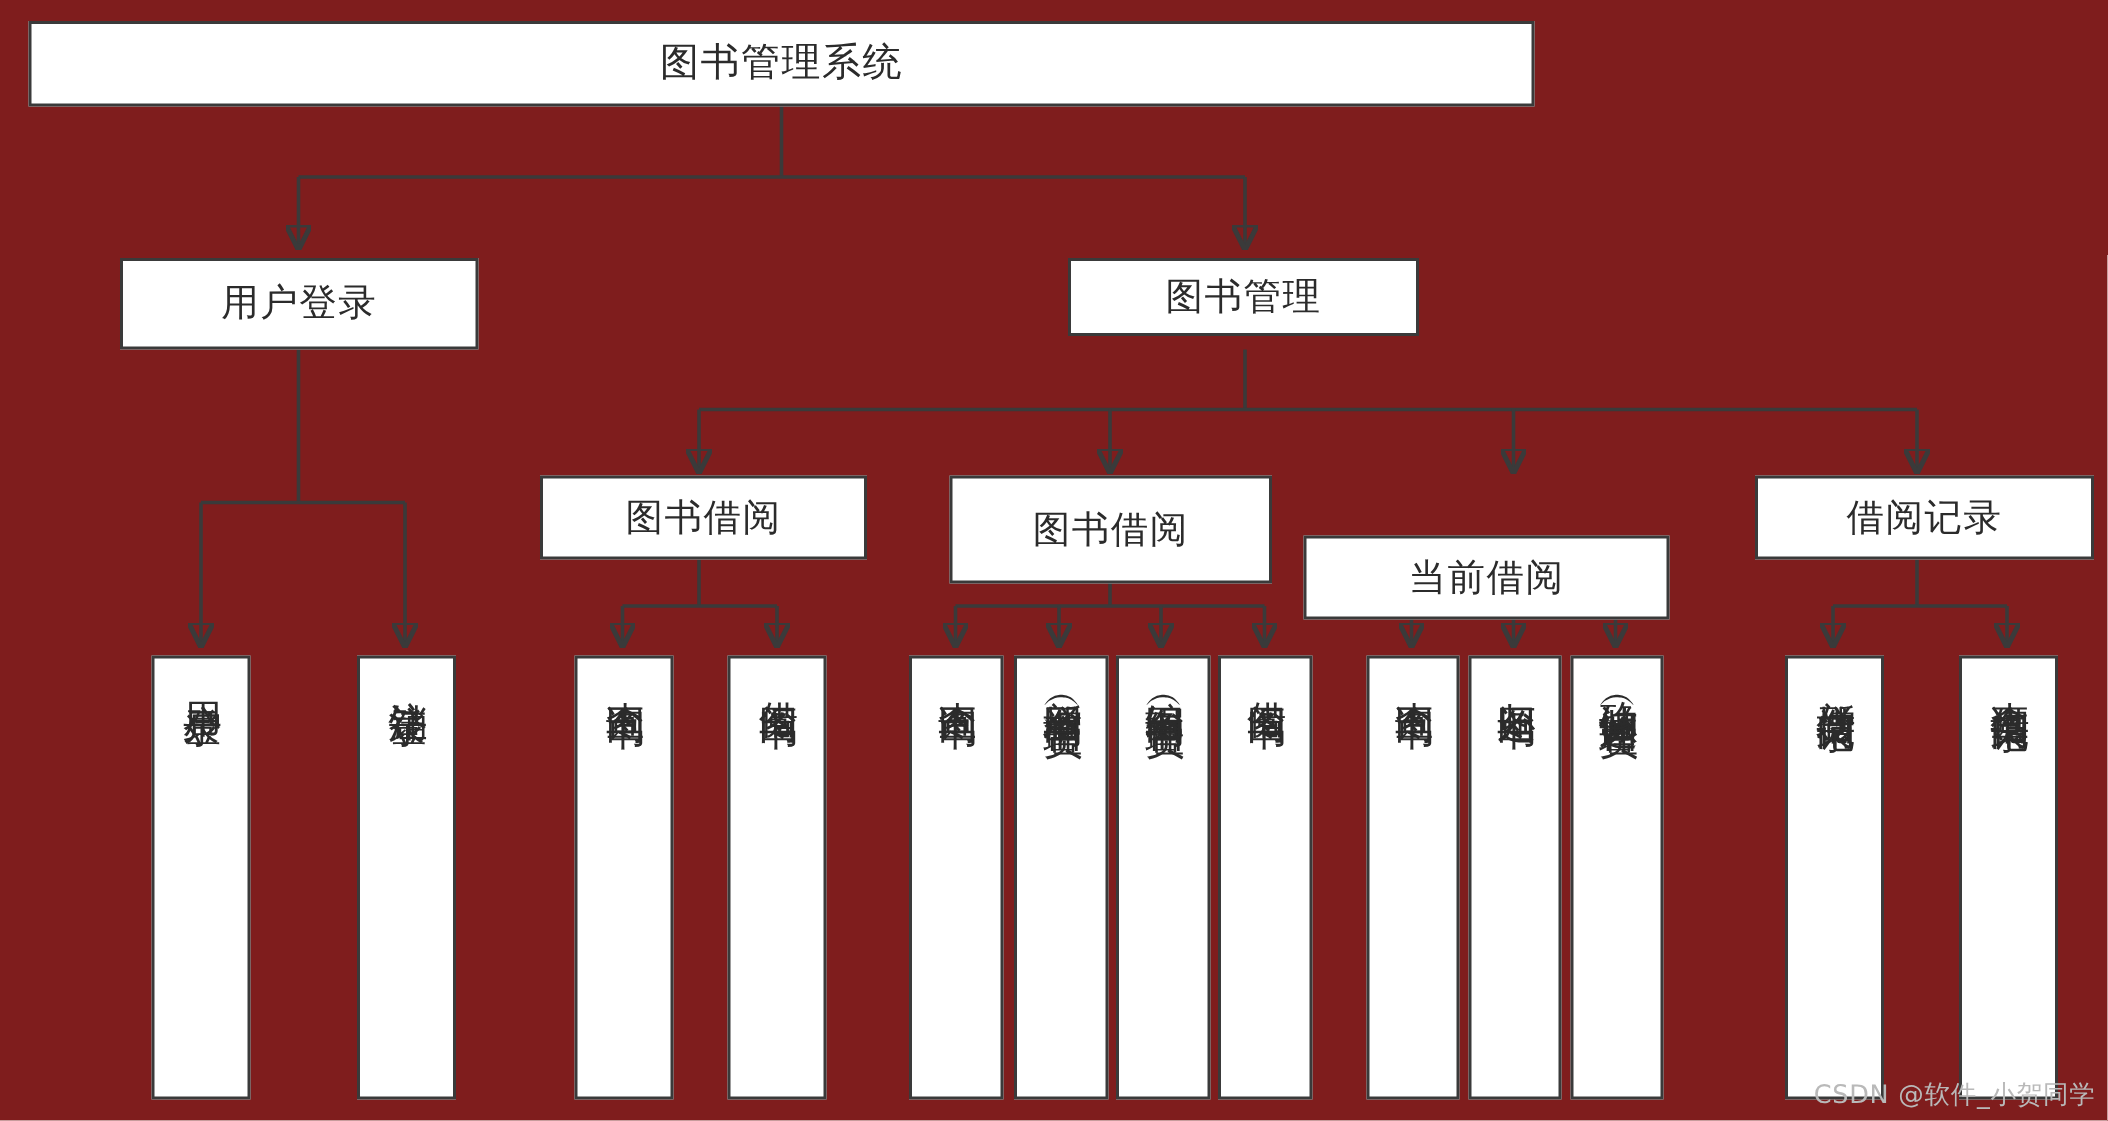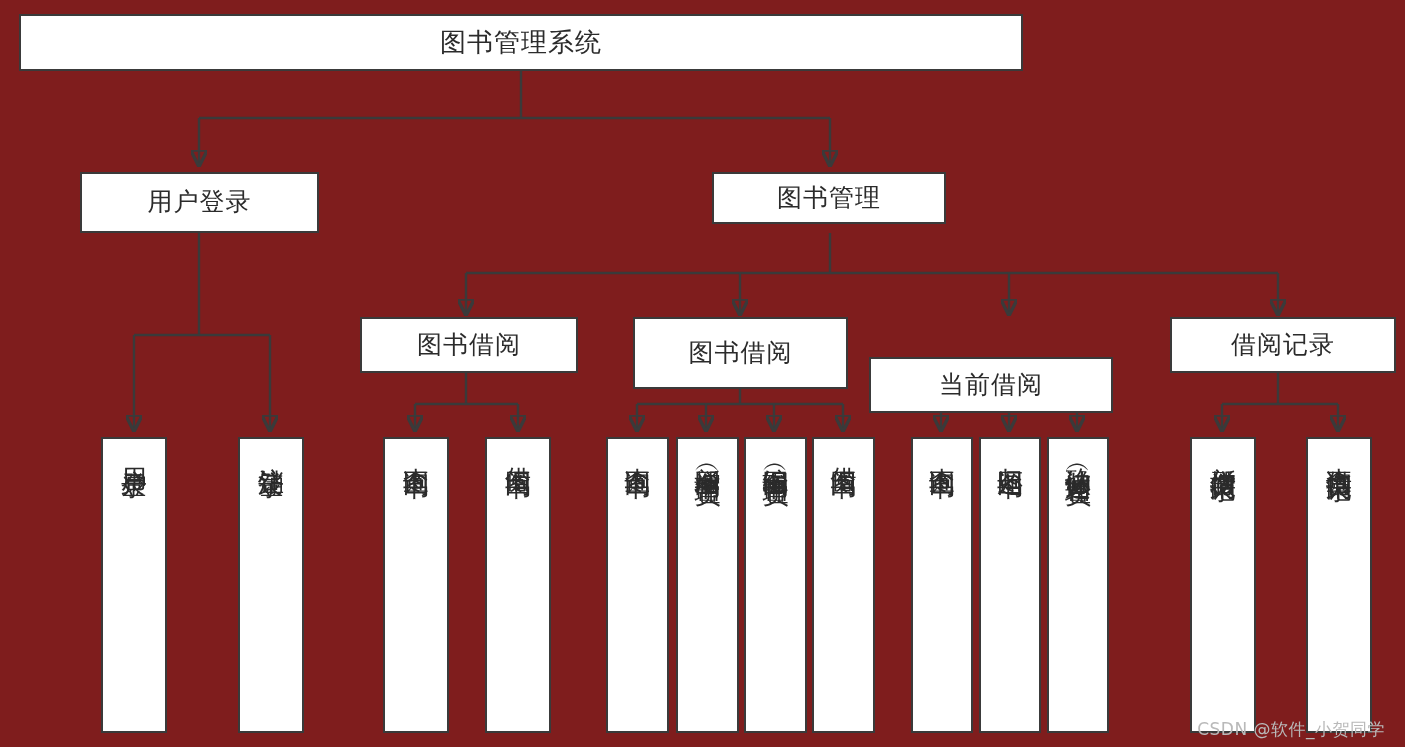--- a/index.html
+++ b/index.html
@@ -65,21 +65,21 @@
     height: 747px;
     pointer-events: none;
   }
   svg#wires line, svg#wires path {
     stroke: #3a3a3a;
     stroke-width: 2.4;
     fill: none;
   }
   .watermark {
     position: absolute;
-    right: 20px;
+    right: 8px;
     bottom: 6px;
     font-size: 17px;
     color: #b9b9b9;
     letter-spacing: 0.5px;
     white-space: nowrap;
   }
 </style>
 </head>
 <body>
 

